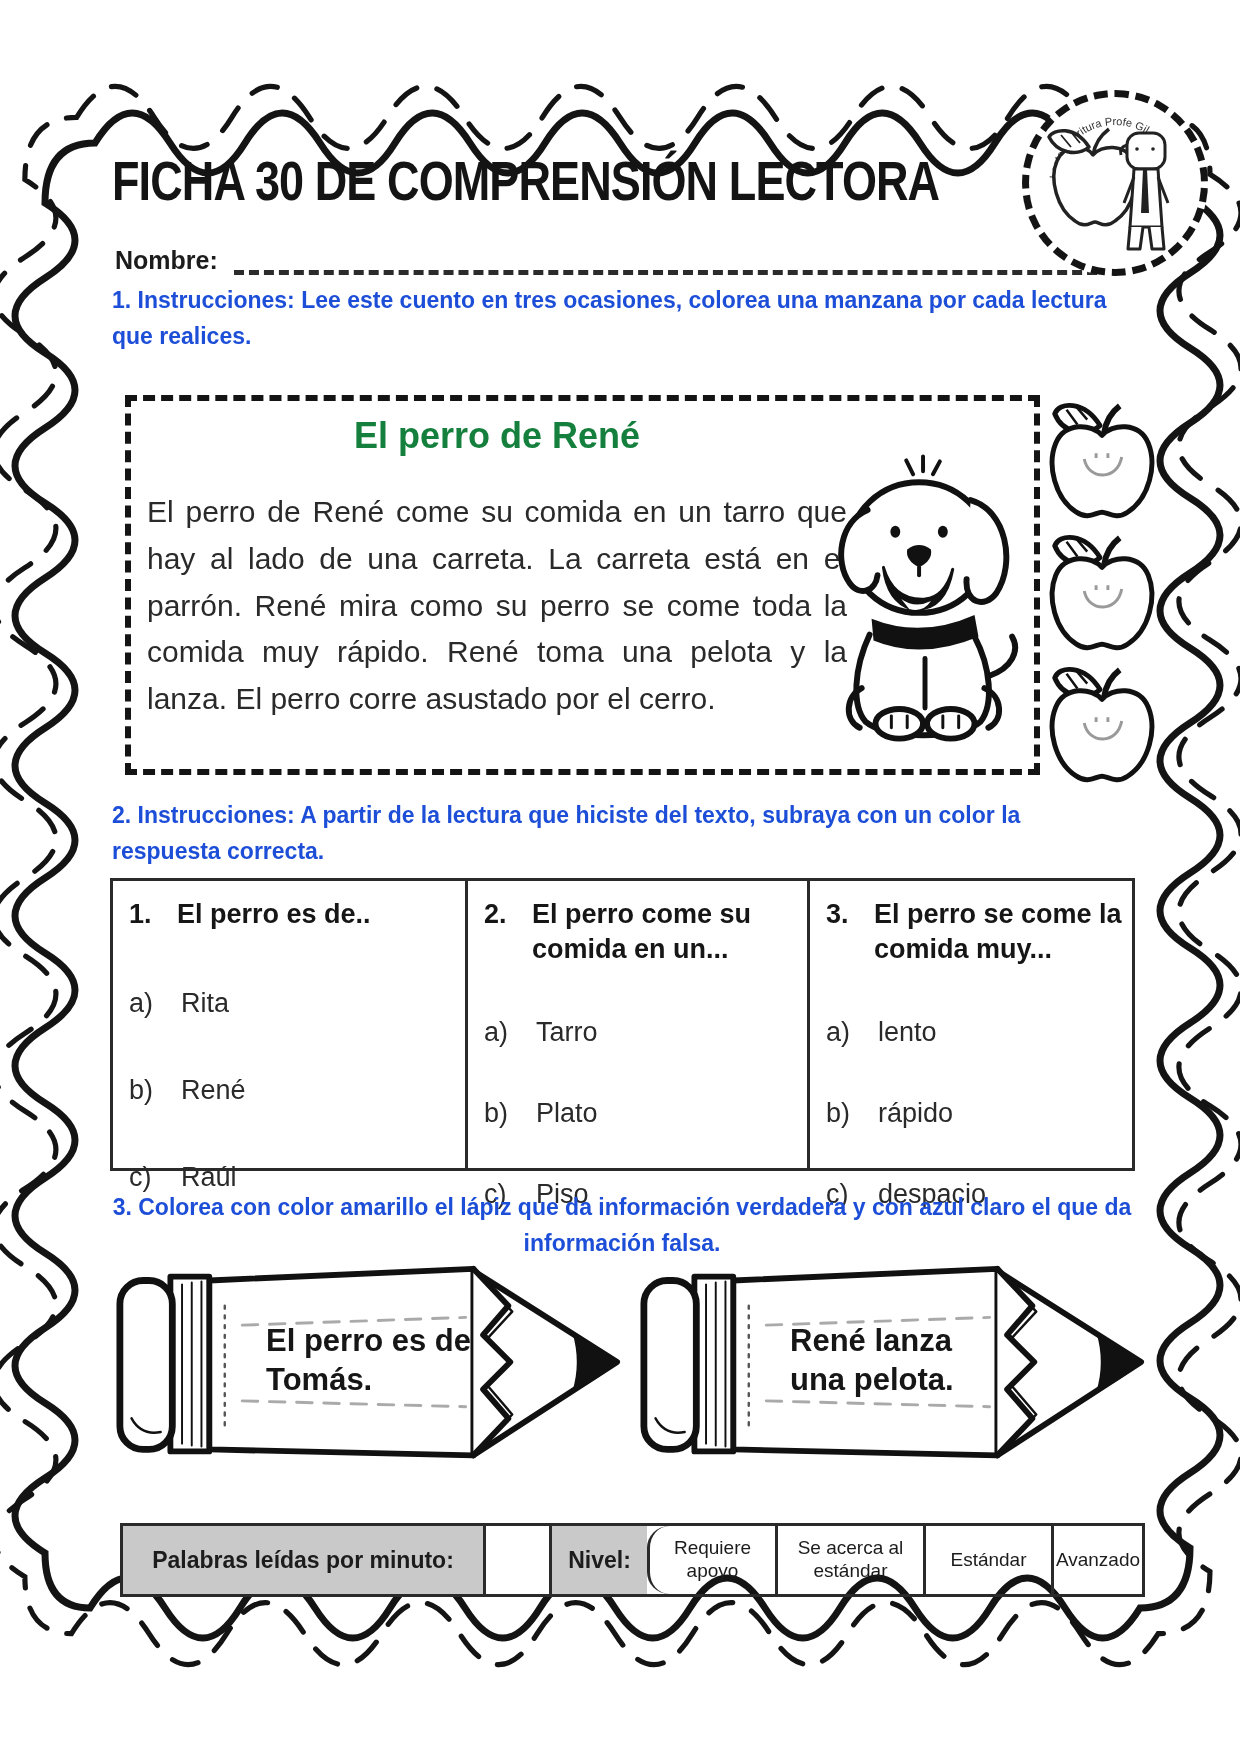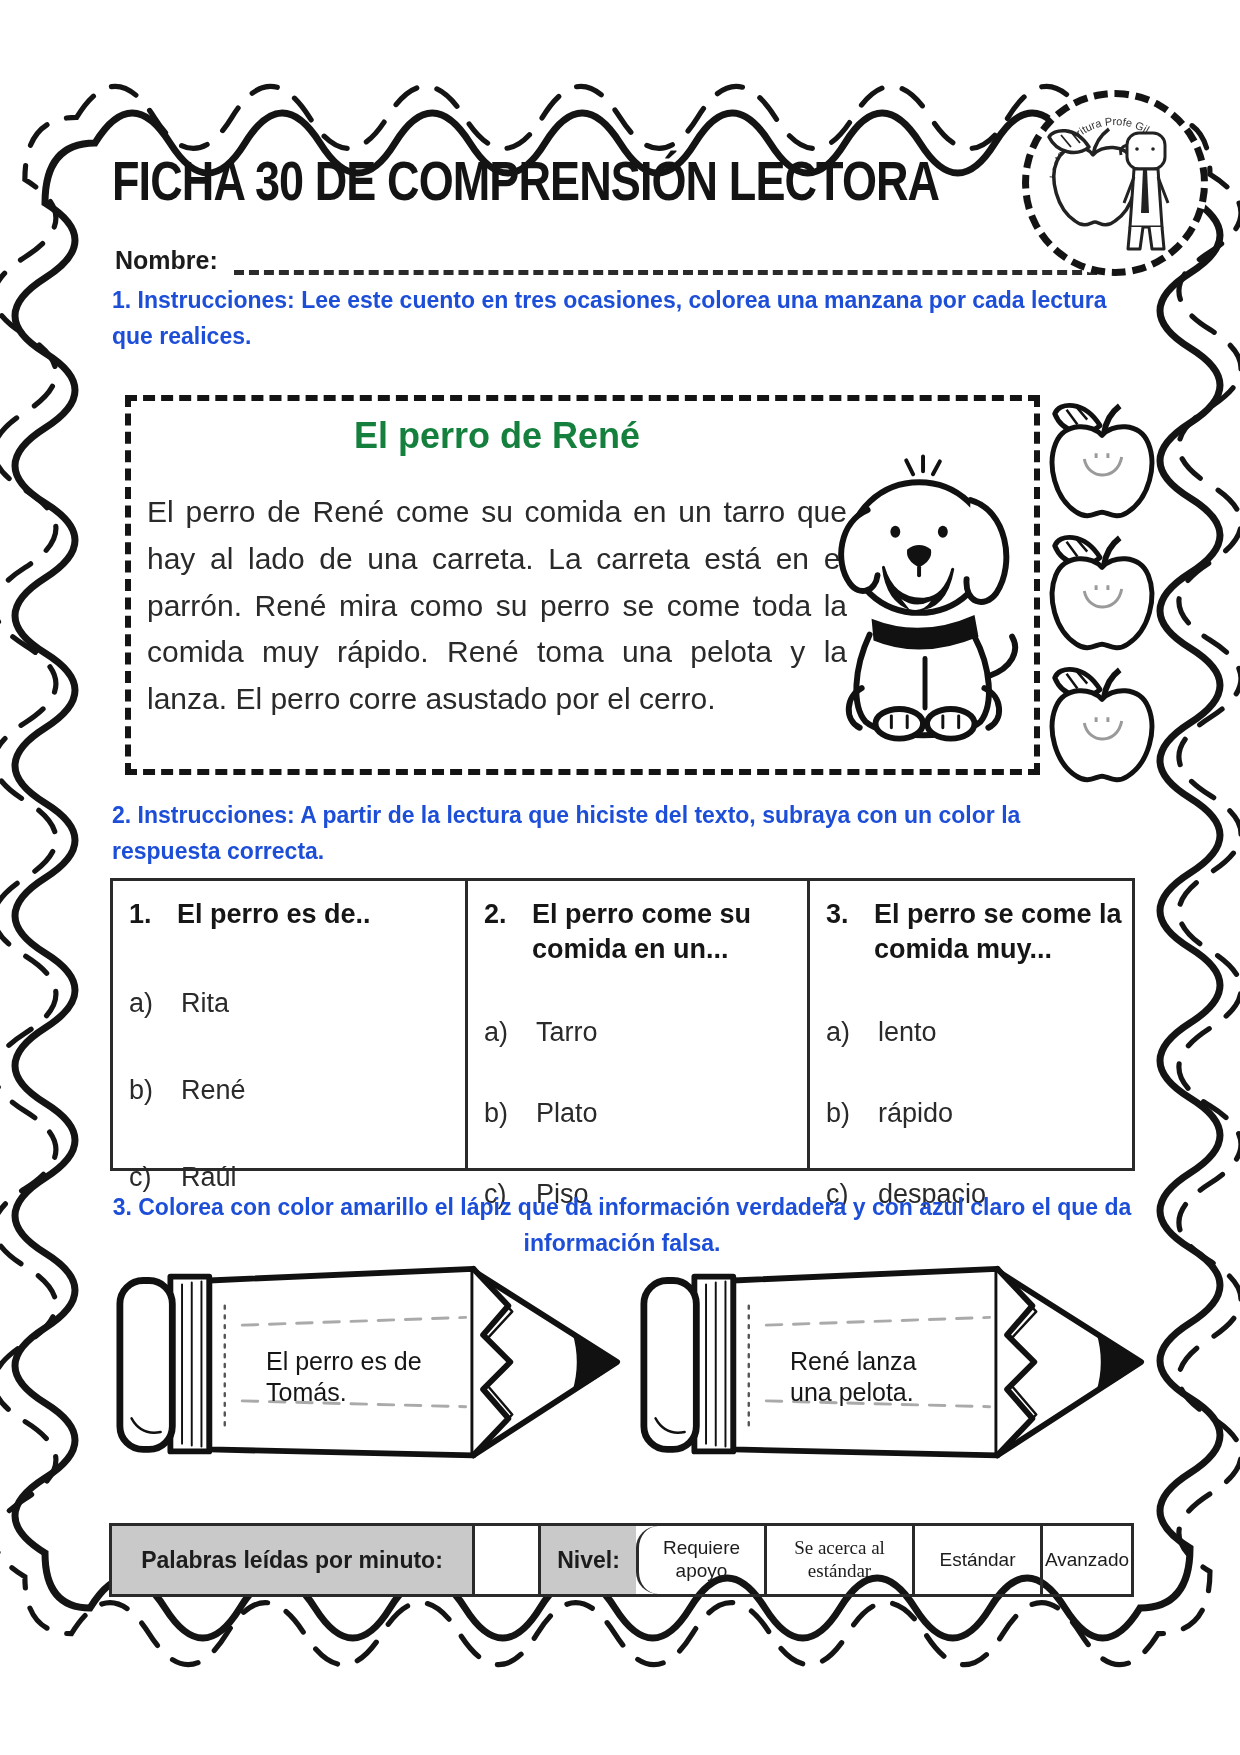--- a/index.html
+++ b/index.html
@@ -44,33 +44,33 @@
   .q3{flex:1;}
   .qhead{display:flex;font-size:27px;font-weight:bold;line-height:1.3;color:#161616;}
   .qnum{width:48px;flex:none;}
   .opt{display:flex;font-size:27px;color:#2a2a2a;margin-top:50px;}
   .q1 .opt{margin-top:56px;}
   .optletter{width:52px;flex:none;}
 
   .pencil{position:absolute;top:1260px;width:505px;height:208px;}
   .pencil1{left:116px;}
   .pencil2{left:640px;}
-  .pencil-label{position:absolute;left:150px;top:62px;font-size:25px;font-weight:normal;line-height:1.25;
-                color:#161616;margin-top:24px;}
-
-  .footer-table{position:absolute;left:109px;top:1523px;width:1025px;height:74px;display:flex;
+  .pencil-label{position:absolute;left:150px;top:62px;font-size:31px;font-weight:bold;line-height:1.25;
+                color:#161616;}
+
+  .footer-table{position:absolute;left:120px;top:1523px;width:1025px;height:74px;display:flex;
                 border:3px solid #2a2a2a;box-sizing:border-box;}
   .fcell{box-sizing:border-box;display:flex;align-items:center;justify-content:center;text-align:center;}
   .fcell + .fcell{border-left:3px solid #2a2a2a;}
   .fgray{background:#c9c9c9;}
   .fc1{width:360px;font-size:23px;font-weight:bold;}
   .fc2{width:66px;background:#fff;}
   .fc3{width:98px;font-size:23px;font-weight:bold;}
   .fc4{width:128px;font-size:19px;line-height:1.2;border-radius:22px;}
-  .fc5{width:148px;font-size:19px;line-height:1.2;font-family:Liberation Serif, serif;}
+  .fc5{width:148px;font-size:19px;line-height:1.2;}
   .fc6{width:128px;font-size:19px;}
   .fc7{flex:1;font-size:19px;}
 </style>
 </head>
 <body>
 
 <div class="page">
 
   <svg class="border-svg" viewBox="0 0 1240 1755">
     <g fill="none" stroke="#141414" stroke-linecap="round">

